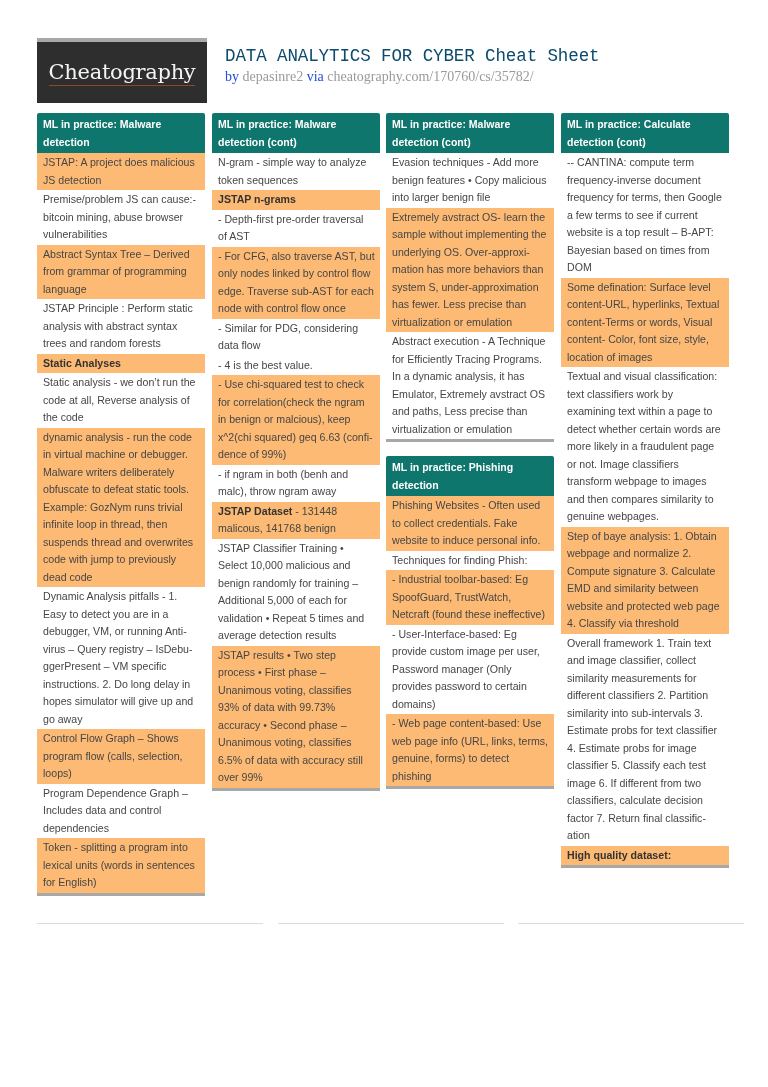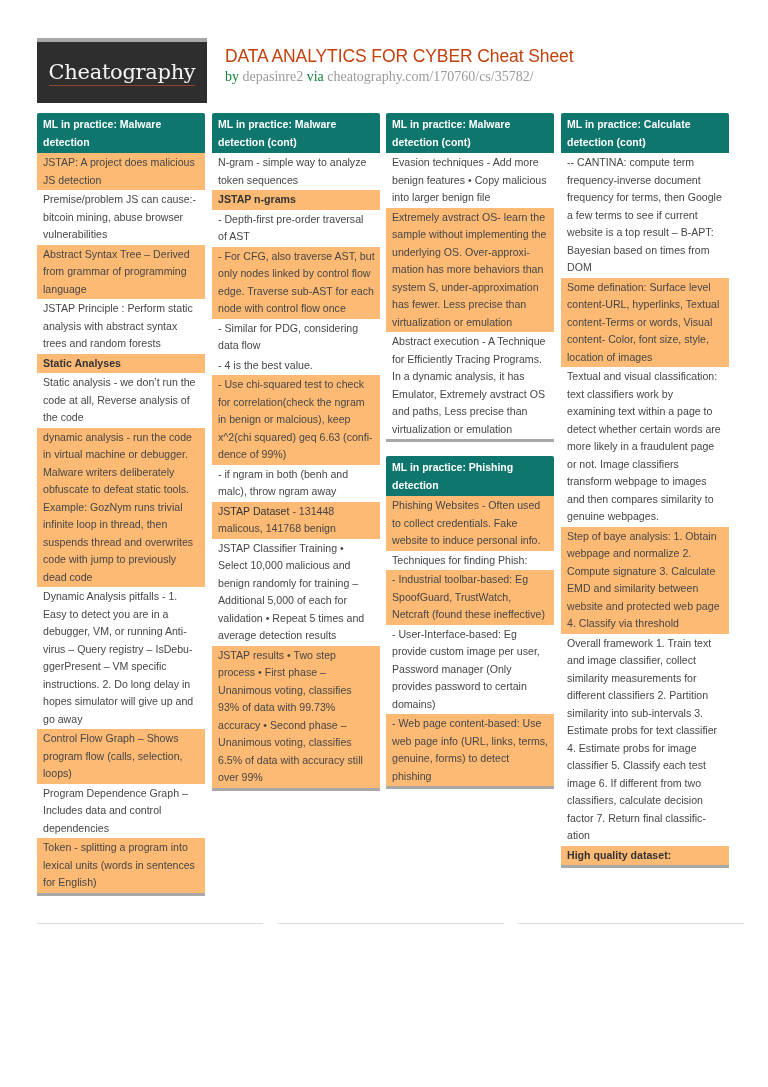--- a/index.html
+++ b/index.html
@@ -11,43 +11,43 @@
     background: #2e2e2e; border-top: 4px solid #a8a8a8;
     display: flex; align-items: center; justify-content: center;
   }
   .logo-text {
     font-family: "DejaVu Serif", "Liberation Serif", serif;
     color: #f4f4f4; font-size: 21px; letter-spacing: -0.3px;
     border-bottom: 1px solid #8a4a2a; line-height: 24px; padding-bottom: 1px;
   }
   .title-block { position: absolute; left: 225px; top: 45px; }
   .title {
-    font-family: Liberation Sans, sans-serif; font-size: 17.5px; color: #c2410c;
+    font-family: Liberation Mono, monospace; font-size: 17.5px; color: #0c4a6e;
     line-height: 22px; letter-spacing: -0.1px;
   }
   .byline {
     font-family: "Liberation Serif", serif; font-size: 14px; color: #9a9a9a;
     line-height: 19px;
   }
-  .byline .dark { color: #15803d; }
+  .byline .dark { color: #1d4ed8; }
 
   .col { position: absolute; top: 113px; width: 168px; }
   .card { background: #fff; border-bottom: 3px solid #a8a8a8; margin-bottom: 14px; }
   .card-header {
     background: #0f766e; color: #fff; font-weight: bold;
     font-size: 10.5px; line-height: 18px; padding: 2px 6px 2px 6px;
     border-radius: 2px 2px 0 0;
   }
   .row {
     font-size: 10.6px; line-height: 17.5px; color: #464646;
     padding: 1px 5px 1px 6px;
   }
   .row.grey { background: #fdba74; }
   .row.sub { font-weight: bold; color: #333; }
-  .row b { font-weight: normal; color: #333; }
+  .row b { font-weight: bold; color: #333; }
 
   .footer-line { position: absolute; top: 923px; height: 1px; background: #dcdcdc; }
 </style>
 </head>
 <body>
 
 <div class="logo">
   <span class="logo-text">Cheatography</span>
 </div>
 

